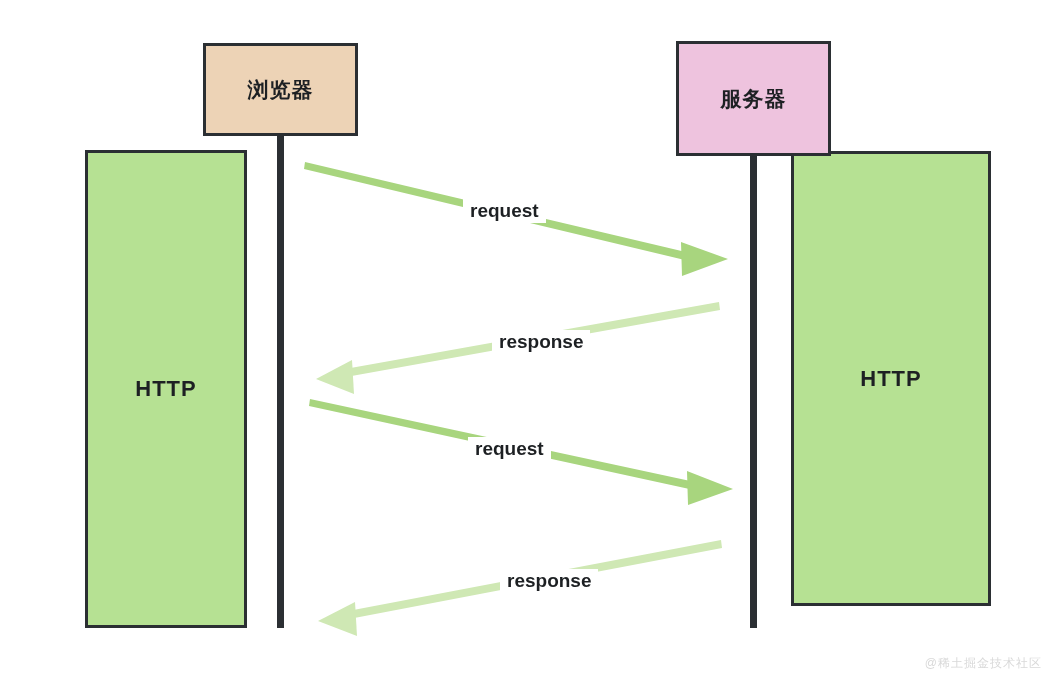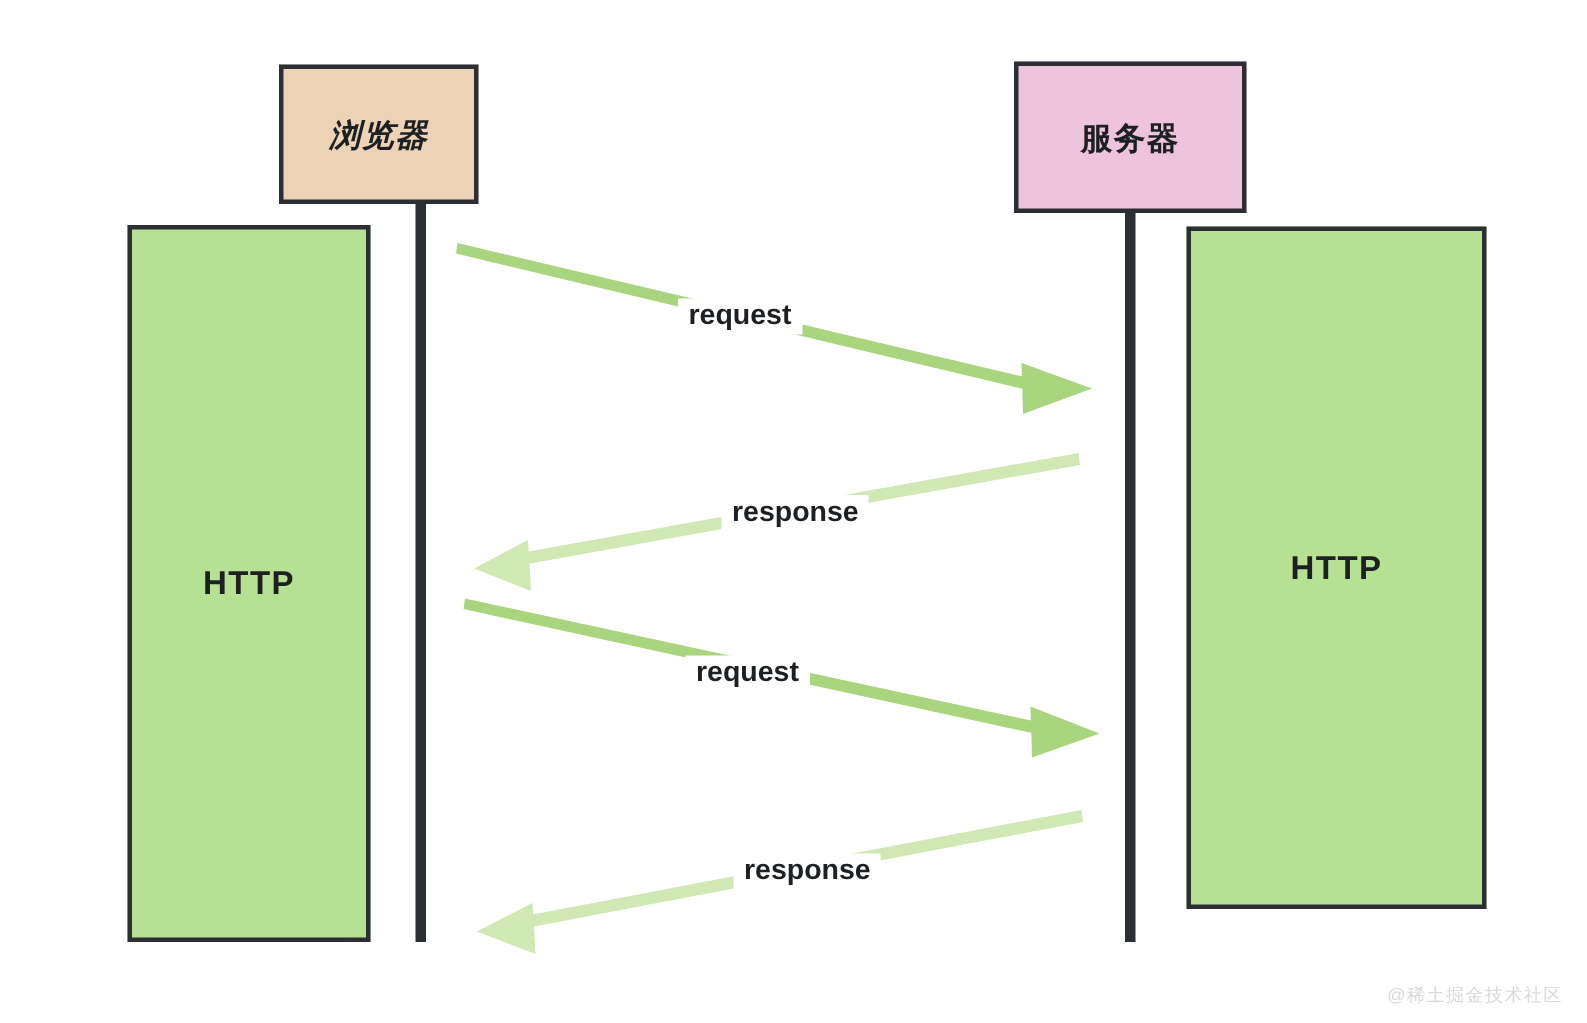--- a/index.html
+++ b/index.html
@@ -25,35 +25,34 @@
     align-items: center;
     justify-content: center;
     z-index: 4;
   }
   .node-label {
     font-weight: 700;
     color: #1d2023;
     letter-spacing: 1px;
   }
   #browser-box {
-    left: 186px;
+    left: 203px;
     top: 43px;
-    width: 133px;
+    width: 155px;
     height: 93px;
     background: #edd3b6;
-    font-style: italic;
   }
   #browser-box .node-label {
     font-size: 21px;
   }
   #server-box {
     left: 676px;
     top: 41px;
     width: 155px;
-    height: 101px;
+    height: 115px;
     background: #eec3de;
   }
   #server-box .node-label {
     font-size: 21px;
   }
   #http-left-box {
     left: 85px;
     top: 150px;
     width: 162px;
     height: 478px;
@@ -98,20 +97,21 @@
   }
   .msg-label {
     position: absolute;
     font-size: 19px;
     font-weight: 700;
     color: #1d2023;
     background: #ffffff;
     padding: 1px 7px;
     white-space: nowrap;
     z-index: 5;
+    margin-left: 11px;
   }
   #label-request-1 { left: 452px; top: 199px; }
   #label-response-1 { left: 481px; top: 330px; }
   #label-request-2 { left: 457px; top: 437px; }
   #label-response-2 { left: 489px; top: 569px; }
   #watermark {
     position: absolute;
     right: 16px;
     bottom: 10px;
     font-size: 12px;

